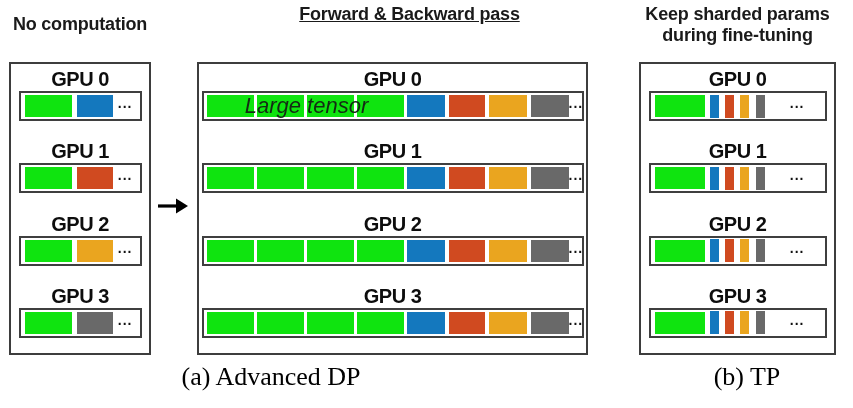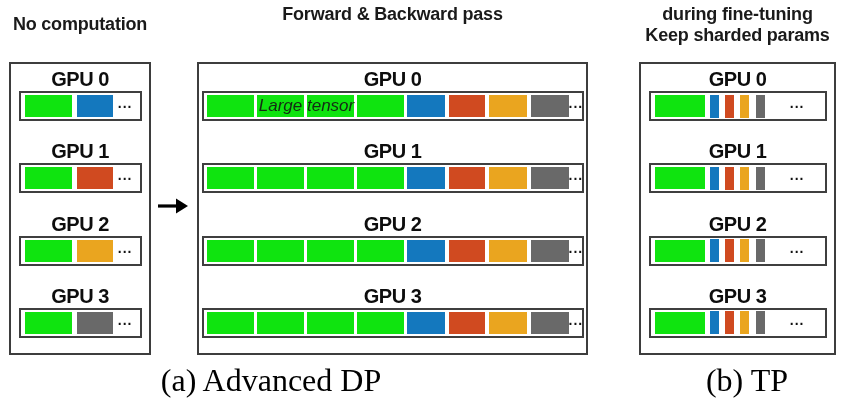--- a/index.html
+++ b/index.html
@@ -38,48 +38,48 @@
   .bar-left  .dots { margin-left:auto; margin-right:7px; }
   
   .bar-mid   { width:382px; padding-left:3px; }
   .bar-mid   .g   { width:47px; margin-right:3px; }
   .bar-mid   .s1  { width:38px; }
   .bar-mid   .s   { width:36px; margin-left:4px; }
   .bar-mid   .s2  { width:38px; margin-left:4px; }
   .bar-mid   .dots { margin-left:auto; margin-right:4px; }
   .large-tensor-label {
     position:absolute; left:3px; top:0; width:200px; height:26px;
-    font-style:italic; font-size:17px; line-height:26px; text-align:center;
+    font-style:italic; font-size:22px; line-height:26px; text-align:center;
     color:#142b14; font-weight:500; z-index:2;
   }
   
   .bar-right { width:178px; padding-left:4px; }
   .bar-right .g   { width:50px; }
   .bar-right .t1  { width:9px; margin-left:5px; }
   .bar-right .t   { width:9px; margin-left:6px; }
   .bar-right .t2  { width:9px; margin-left:7px; }
   .bar-right .dots { margin-left:auto; margin-right:20px; }
   .caption {
     position:absolute; top:362px; font-family:"Liberation Serif", serif;
-    font-size:32px; color:#000; text-align:center;
+    font-size:26px; color:#000; text-align:center;
   }
   .arrow { position:absolute; left:157px; top:195px; }
 </style>
 </head>
 <body>
 
 <div class="panel-title" style="left:4px; top:14px; width:152px;">No computation</div>
 
-<div class="panel-title" style="left:197px; top:4px; width:391px;">
+<div class="panel-title" style="left:214px; top:4px; width:391px;text-decoration:underline;">
   <div>Forward &amp; Backward pass</div>
 </div>
 
 <div class="panel-title" style="left:639px; top:4px; width:197px;">
+  <div>Keep sharded params</div>
   <div>during fine-tuning</div>
-  <div>Keep sharded params</div>
 </div>
 
 <div class="panel" style="left:9px; width:142px;">
 
   <div class="gpu-section">
     <div class="gpu-label">GPU 0</div>
     <div class="gpu-bar bar-left">
       <span class="blk g" style="background-color: rgb(15, 228, 15);"></span>
       <span class="blk s" style="background-color: rgb(20, 120, 190);"></span>
       <span class="dots">...</span>

